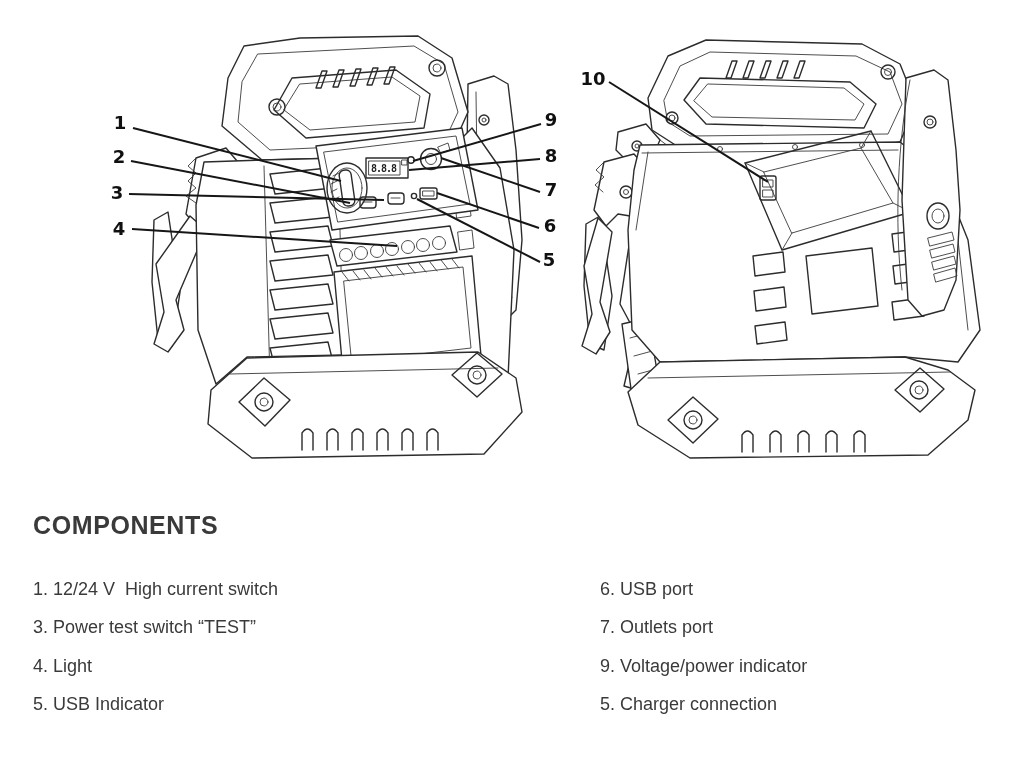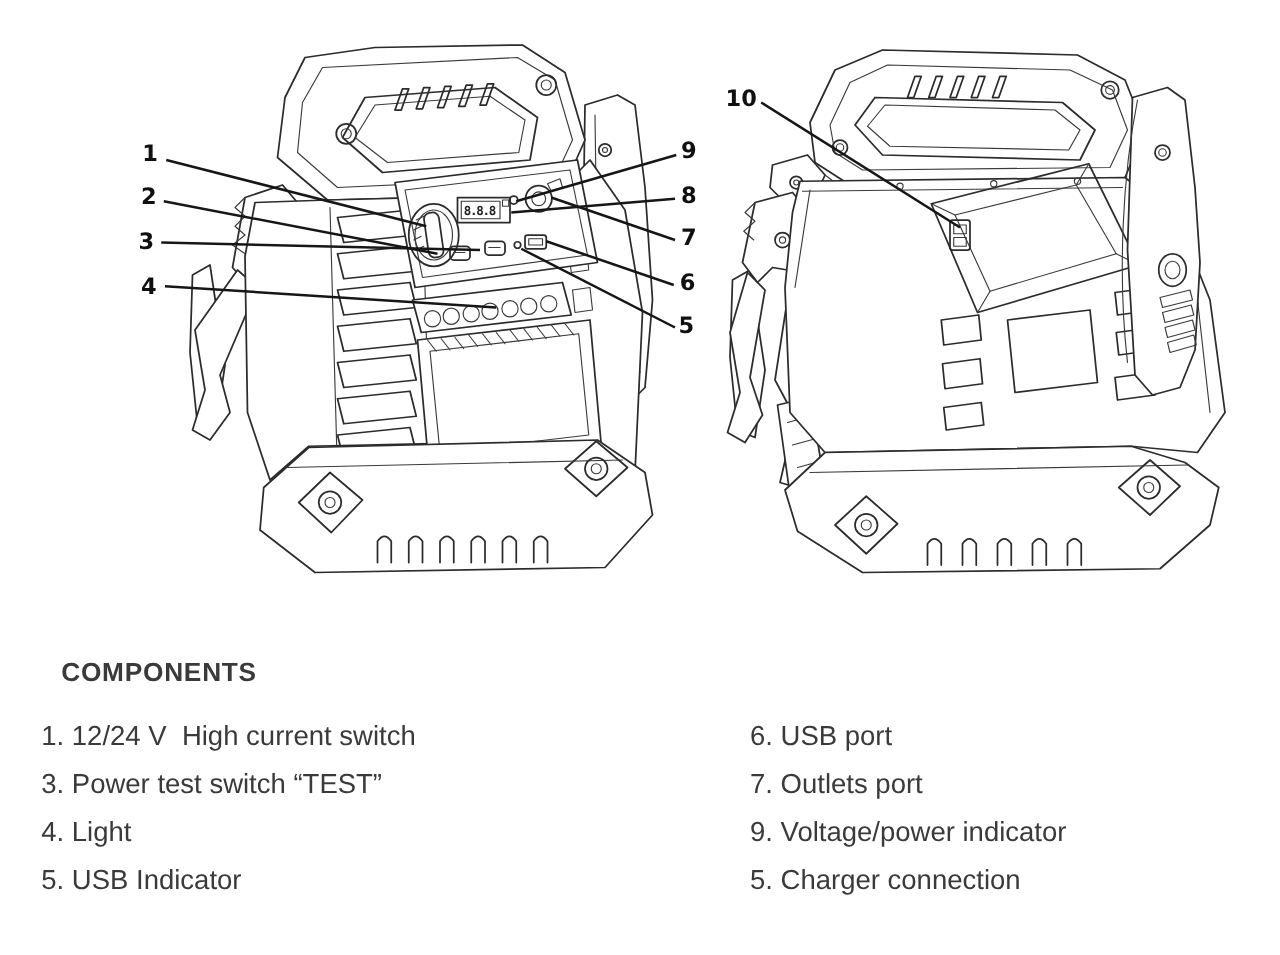--- a/index.html
+++ b/index.html
@@ -1,22 +1,22 @@
 <!DOCTYPE html>
 <html><head>
 <meta charset="utf-8">
 <style>
   html,body{margin:0;padding:0;background:#fff;}
   .page{position:relative;width:1024px;height:764px;background:#ffffff;overflow:hidden;
         font-family:"Liberation Sans",sans-serif;}
   .diagram-svg{position:absolute;top:0;left:0;}
-  .heading{position:absolute;top:511px;left:33px;margin:16px;font-size:21px;font-weight:bold;
+  .heading{position:absolute;top:511px;left:33px;margin:0;font-size:25px;font-weight:bold;
            letter-spacing:.6px;color:#3a3a3a;font-family:"Liberation Sans",sans-serif;}
   .complist{position:absolute;top:570px;margin:0;padding:0;list-style:none;}
-  .complist li{font-size:22px;line-height:38.4px;color:#3a3a3a;white-space:pre;}
+  .complist li{font-size:18px;line-height:38.4px;color:#3a3a3a;white-space:pre;}
   .complist.left{left:33px;width:510px;}
   .complist.right{left:600px;width:452px;}
   
   .ln{fill:none;stroke:#2c2c2c;stroke-width:1.4;stroke-linejoin:round;stroke-linecap:round;}
   .fw{fill:#ffffff;stroke:#2c2c2c;stroke-width:1.4;stroke-linejoin:round;}
   .thin{fill:none;stroke:#3a3a3a;stroke-width:.9;stroke-linejoin:round;stroke-linecap:round;}
   .lead{stroke:#161616;stroke-width:2;fill:none;}
   .callout{font-family:"DejaVu Sans",sans-serif;font-weight:bold;font-size:18px;fill:#101010;}
   .seg{font-family:"DejaVu Sans Mono",monospace;font-weight:bold;font-size:10px;fill:#222;letter-spacing:-1px;}
 </style>

